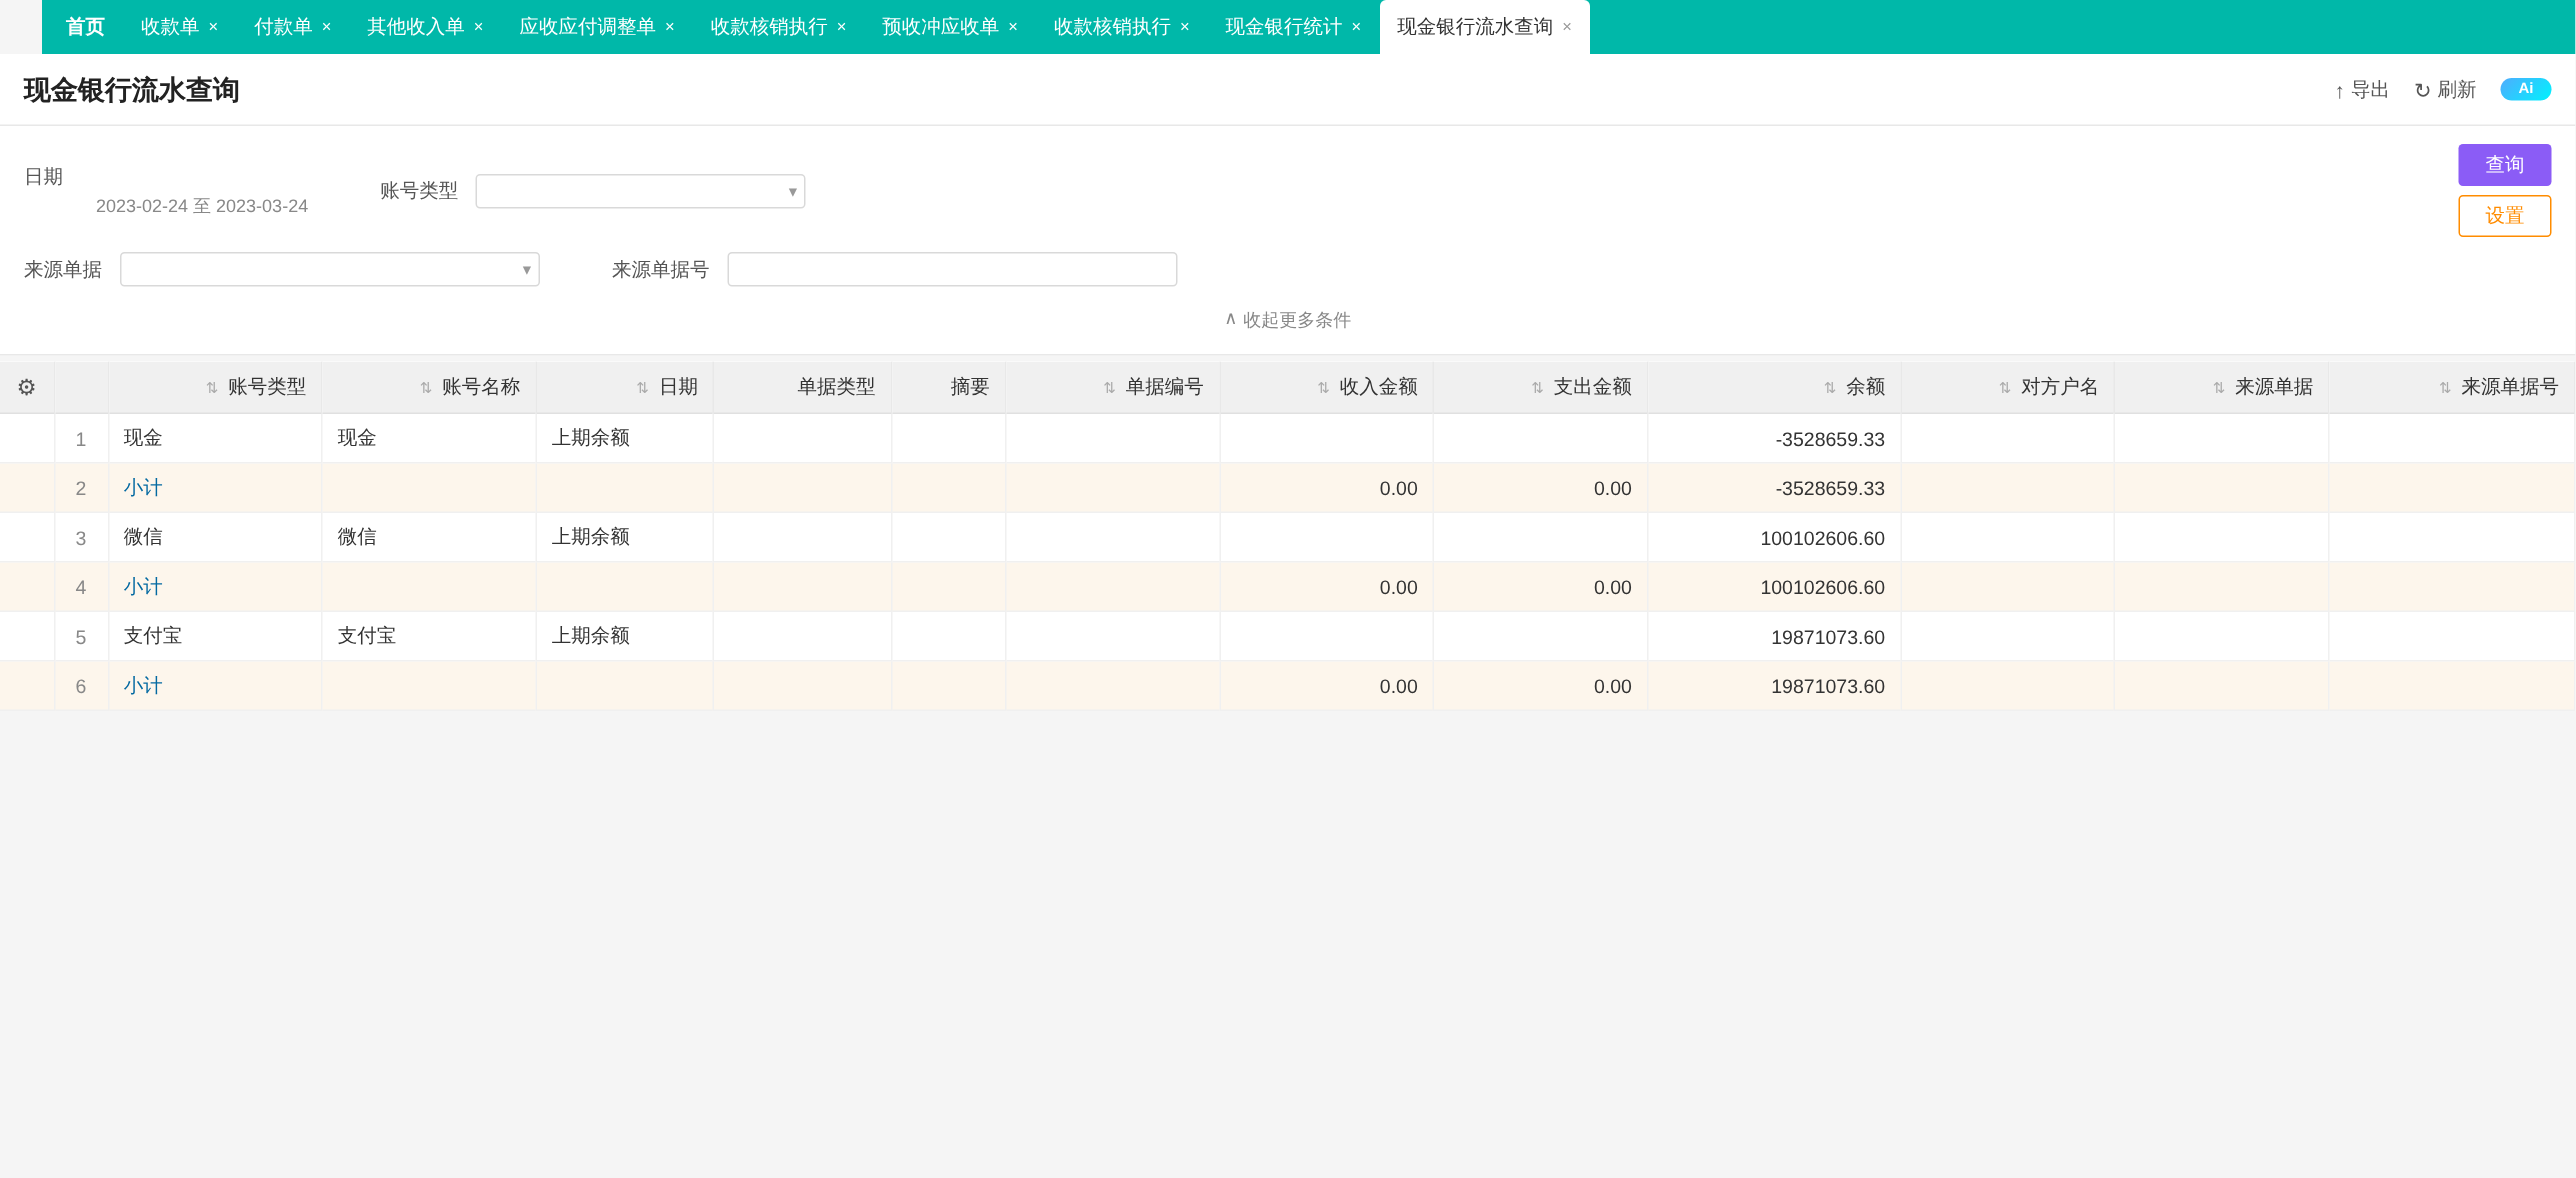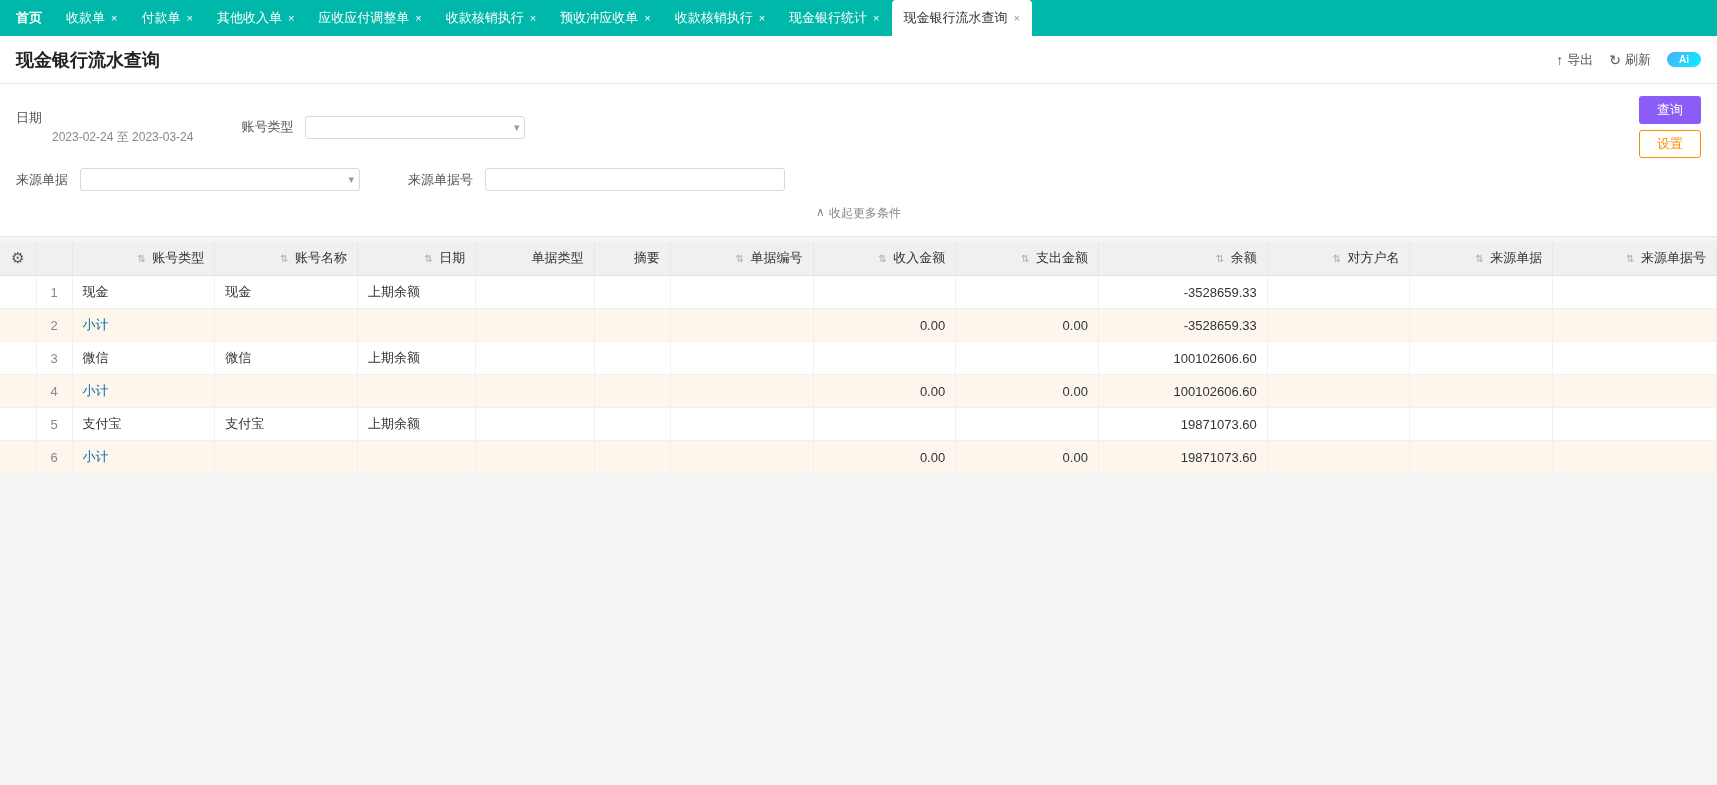--- a/index.html
+++ b/index.html
@@ -6,20 +6,21 @@
     body { font-family: 'Microsoft YaHei', Arial, sans-serif; font-size: 13px; background: #f5f5f5; color: #333; }
 
     
     .top-nav {
       background: #00b8a9;
       display: flex;
       align-items: center;
       height: 36px;
       padding: 0 4px;
       overflow: hidden;
+      margin-left: 28px;
     }
     .nav-item {
       color: #fff;
       padding: 0 12px;
       height: 36px;
       display: flex;
       align-items: center;
       cursor: pointer;
       white-space: nowrap;
       font-size: 13px;
@@ -310,21 +311,21 @@
 </div>
 
 <div class="filter-area">
 
   <div class="filter-row">
 
     <div class="filter-item-col">
       <div style="display:flex;align-items:center;gap:4px;">
         <span class="filter-label">日期</span>
       </div>
-      <div style="margin-left:32px;">
+      <div style="margin-left:44px;">
         <span class="date-range-text">2023-02-24 至 2023-03-24</span>
       </div>
     </div>
 
     <div class="filter-item" style="margin-left:40px;">
       <span class="filter-label">账号类型</span>
       <div class="select-wrapper">
         <select style="min-width:220px;">
           <option value=""></option>
         </select>

